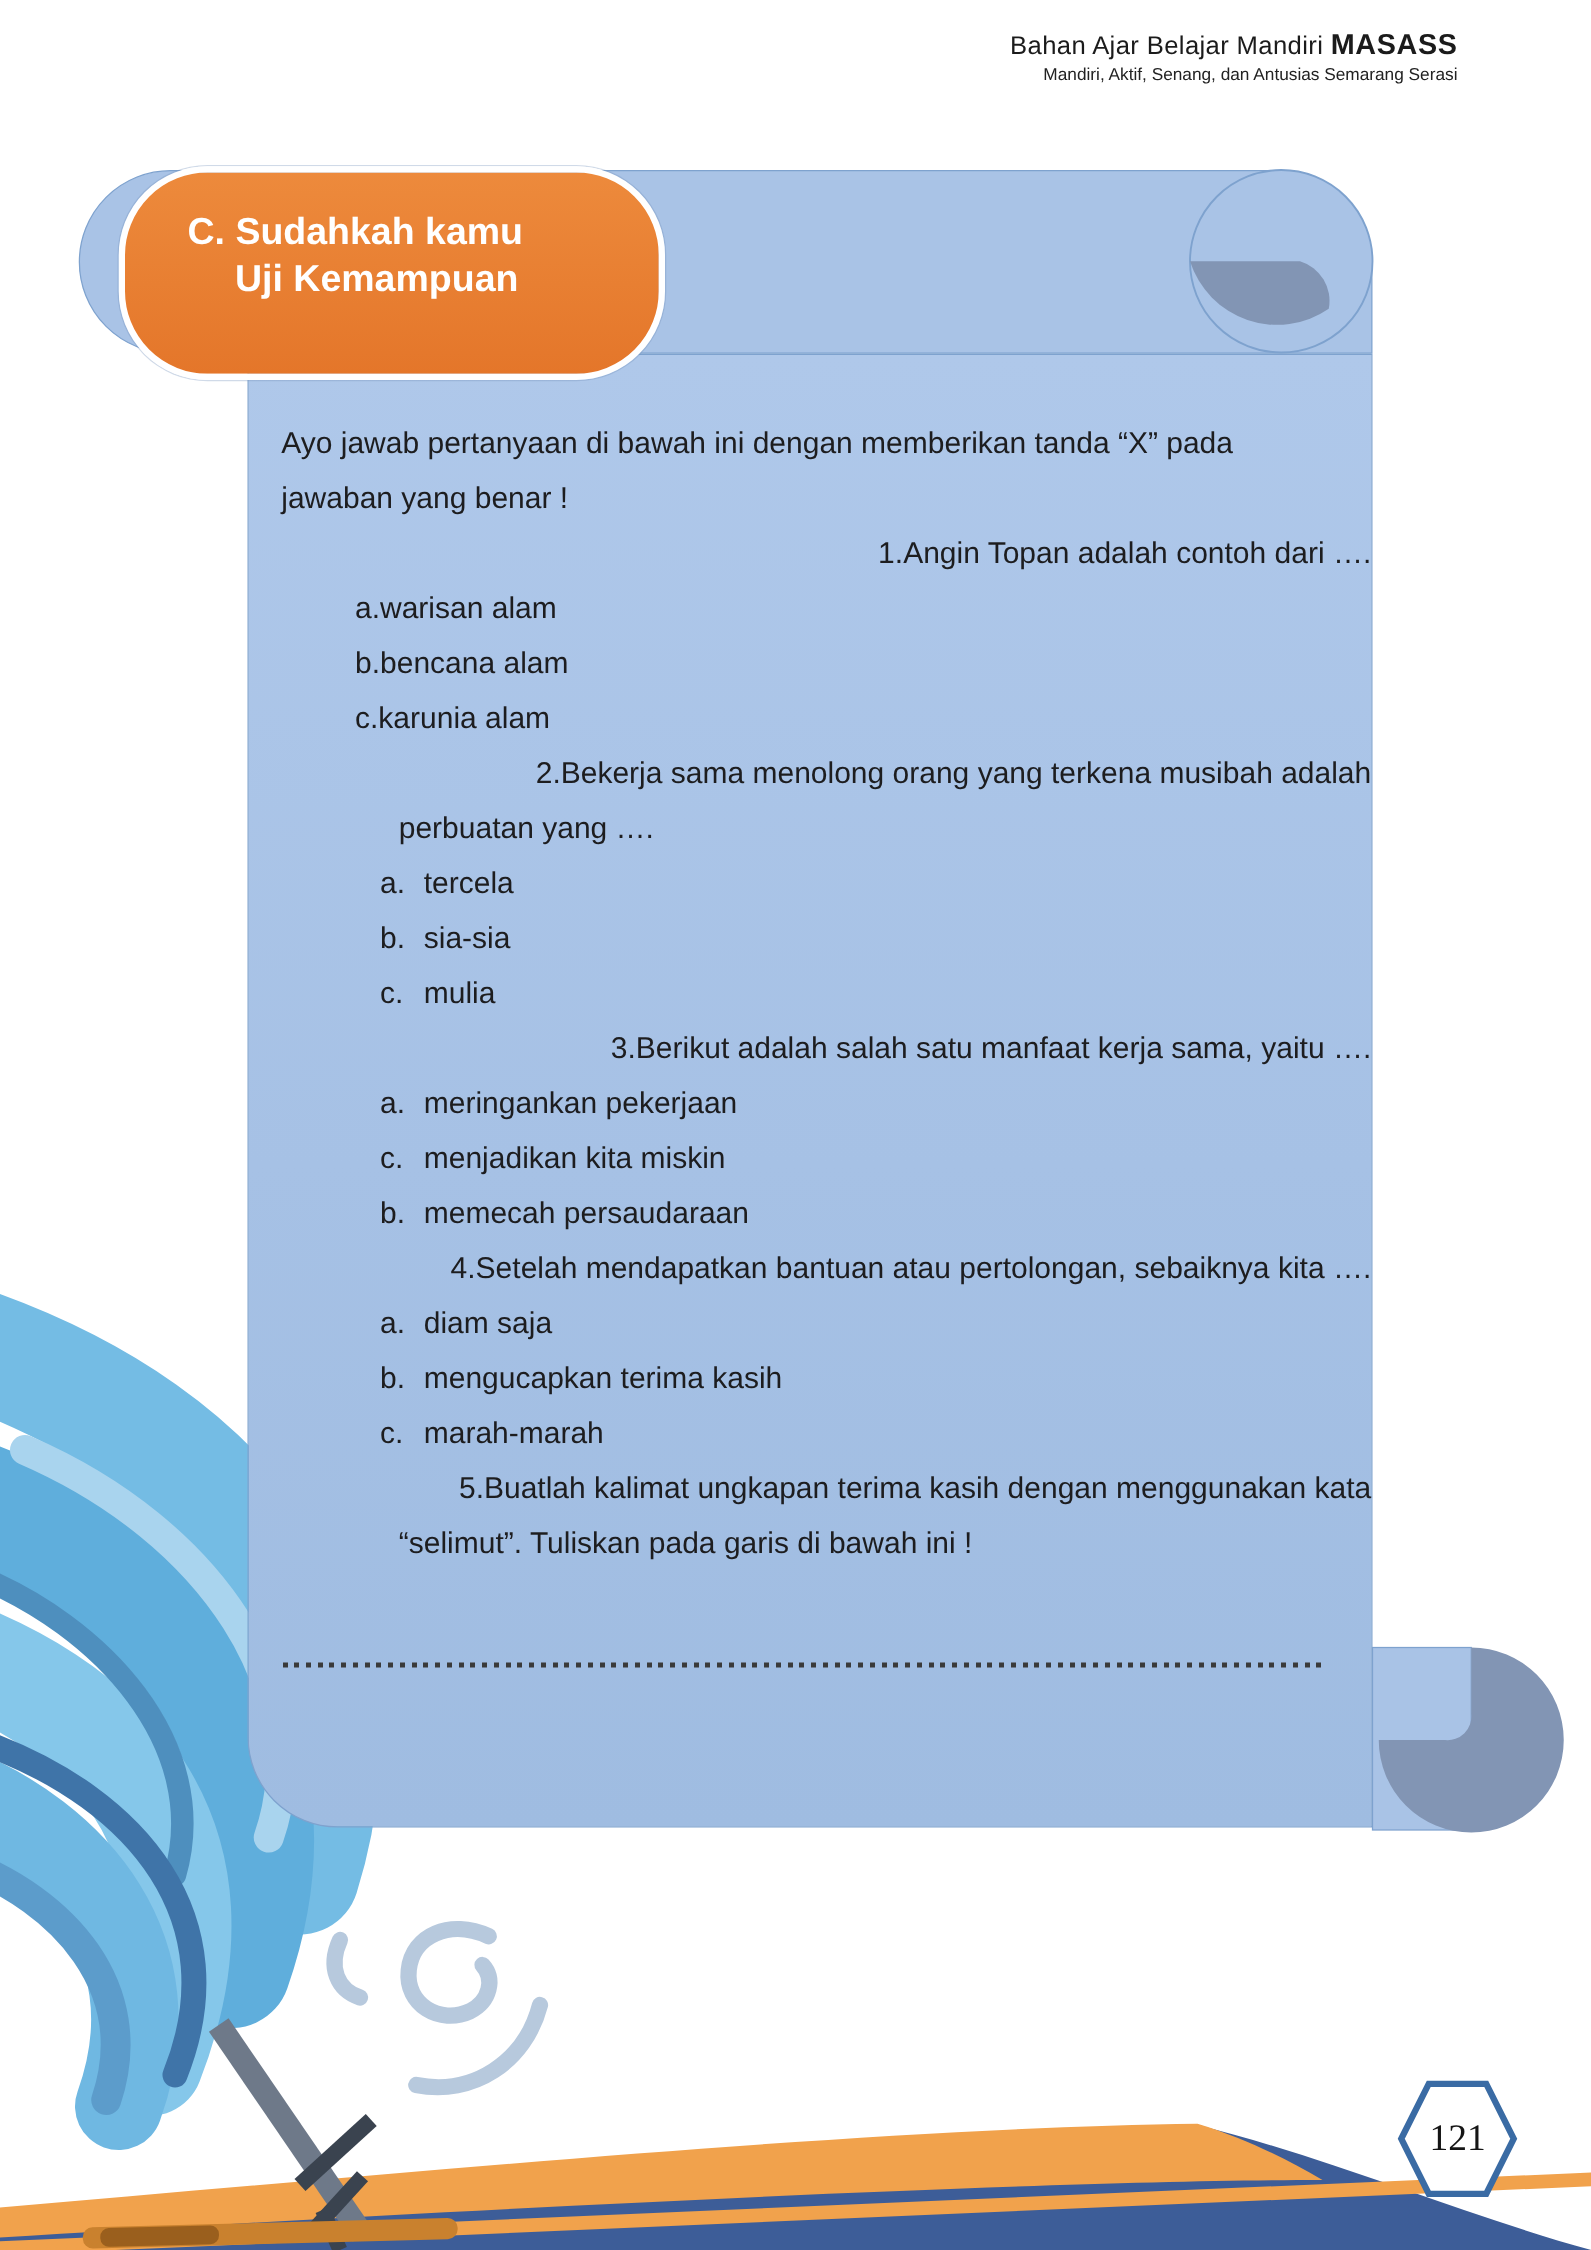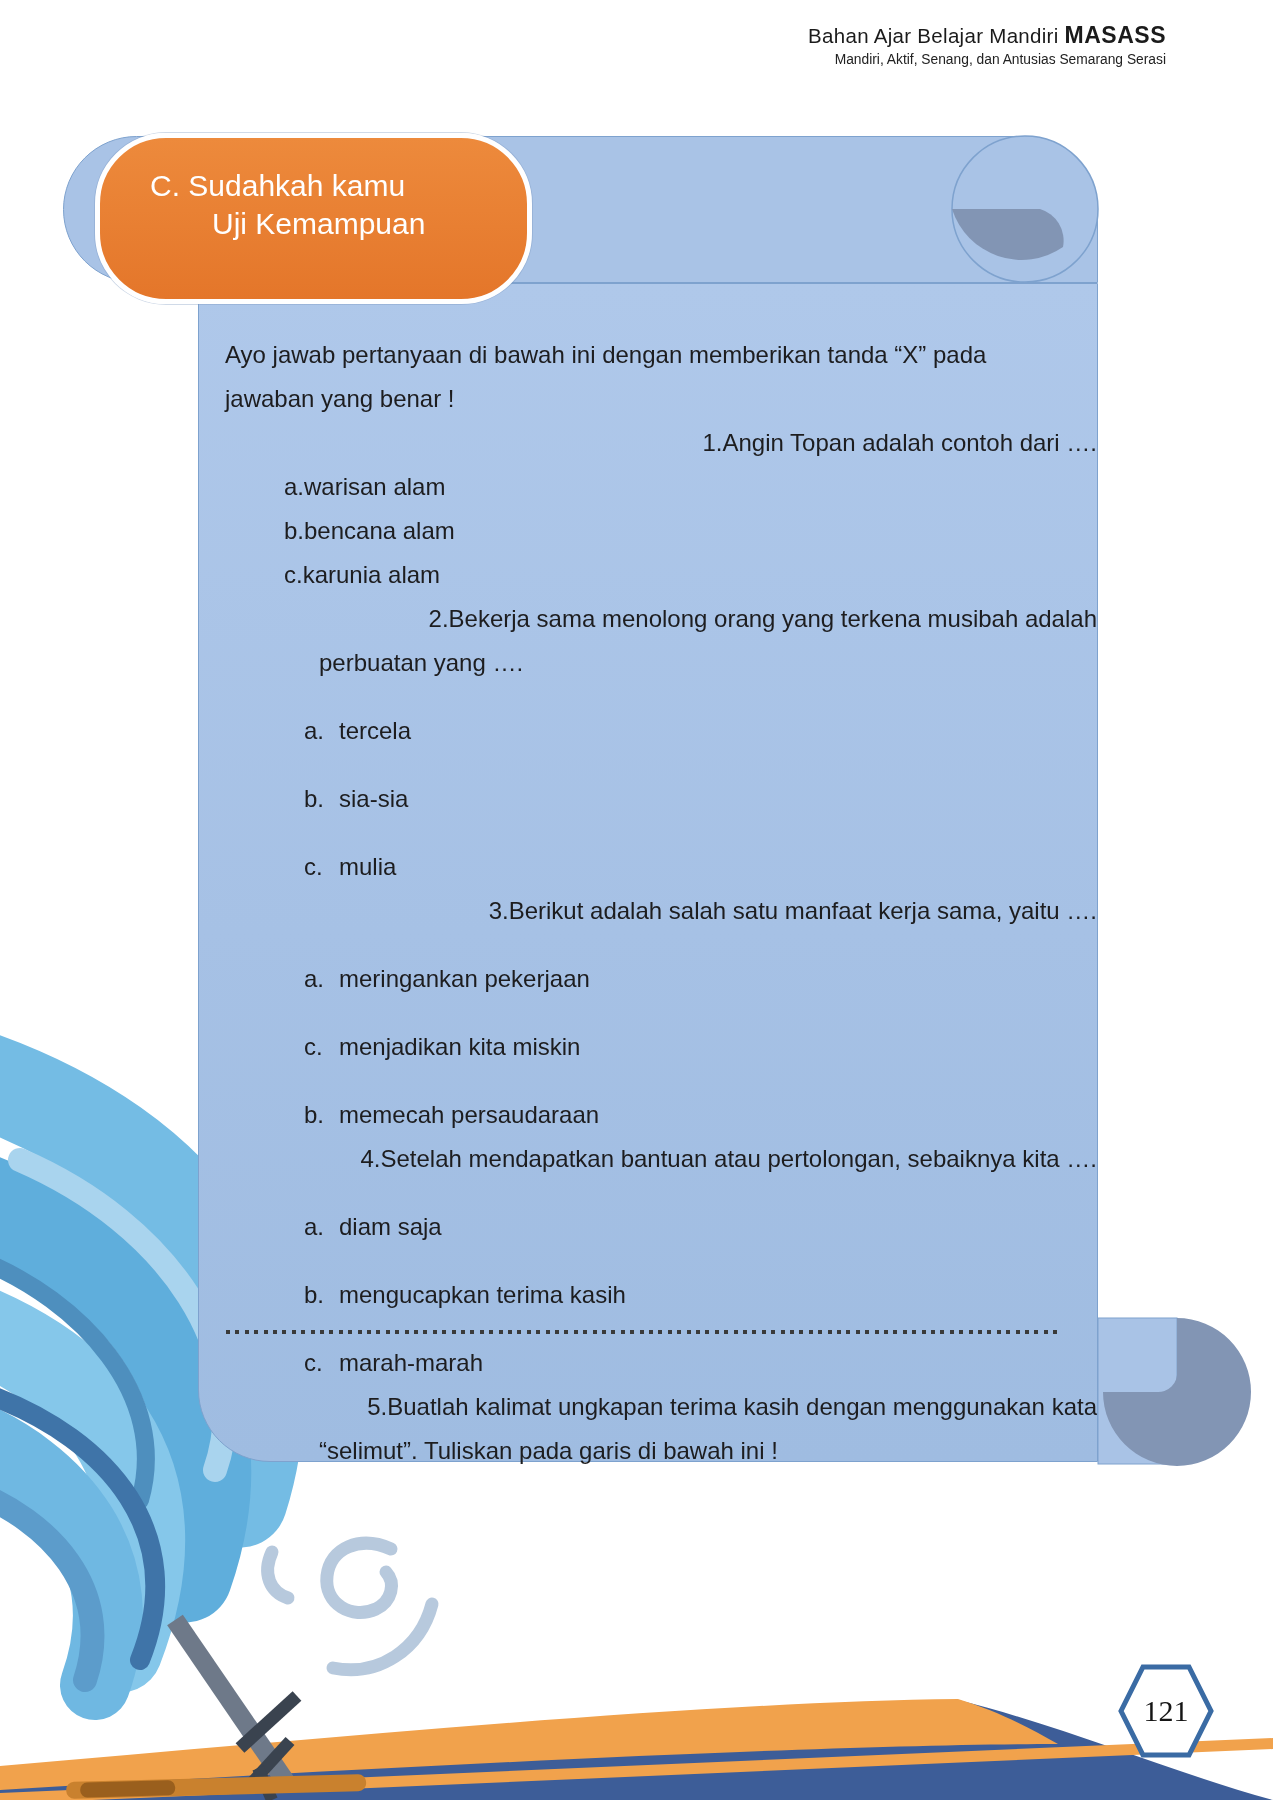--- a/index.html
+++ b/index.html
@@ -15,38 +15,38 @@
   
   .top-band{position:absolute;left:63px;top:136px;width:1035px;height:147px;
             background:#A9C3E6;border:1.5px solid #7EA2CE;
             border-radius:74px 74px 0 74px;box-sizing:border-box;z-index:10;}
 
   
   .badge{position:absolute;left:95px;top:133px;width:427px;height:132px;
          background:linear-gradient(180deg,#ED8A3C,#E4762A);
          border:5px solid #ffffff;border-radius:71px;z-index:30;
          box-shadow:0 0 0 1px rgba(120,150,190,.35);
-         color:#ffffff;font-weight:normal;font-size:30px;line-height:38px;
+         color:#ffffff;font-weight:bold;font-size:30px;line-height:38px;
          padding-top:29px;box-sizing:content-box;}
   .badge .b1{margin-left:50px;}
-  .badge .b2{margin-left:112px;}
+  .badge .b2{margin-left:88px;}
 
   
   .panel{position:absolute;left:198px;top:283px;width:900px;height:1179px;
          background:linear-gradient(180deg,#AFC8EA 0%,#A6C1E5 55%,#9FBCE1 100%);
          border:1.5px solid #7EA2CE;border-radius:2px 0 0 72px;
          box-sizing:border-box;z-index:20;padding-top:49px;}
 
   .line{line-height:44px;font-size:24px;color:#1d1d1f;white-space:nowrap;}
   .intro{padding-left:26px;}
   .q{padding-left:60px;text-align:right;}
   .q .num{display:inline-block;width:24px;}
   .cont{padding-left:120px;}
   .optA{padding-left:85px;}
-  .opt{padding-left:105px;margin-top:24px;}
+  .opt{padding-left:105px;}
   .opt .letter{display:inline-block;width:35px;}
 
   .answer-line{position:absolute;left:27px;top:1046px;width:832px;height:4px;
                background:repeating-linear-gradient(to right,#3a3a3a 0 4px,transparent 4px 9.4px);}
 
   .svg-layer{position:absolute;left:0;top:0;width:1273px;height:1800px;pointer-events:none;}
   .back{z-index:1;}
   .front{z-index:40;}
 
   .hex-num{position:absolute;left:1121px;top:1667px;width:90px;height:88px;z-index:60;

